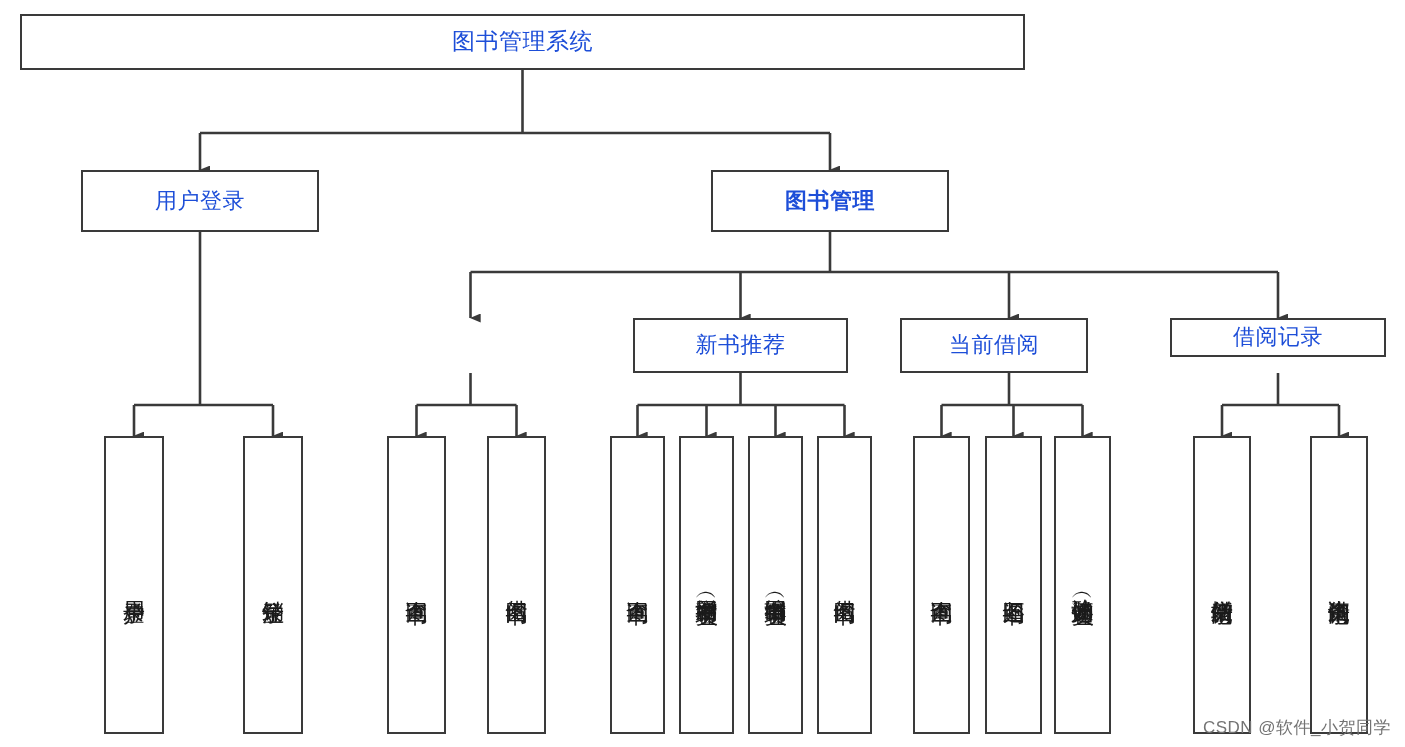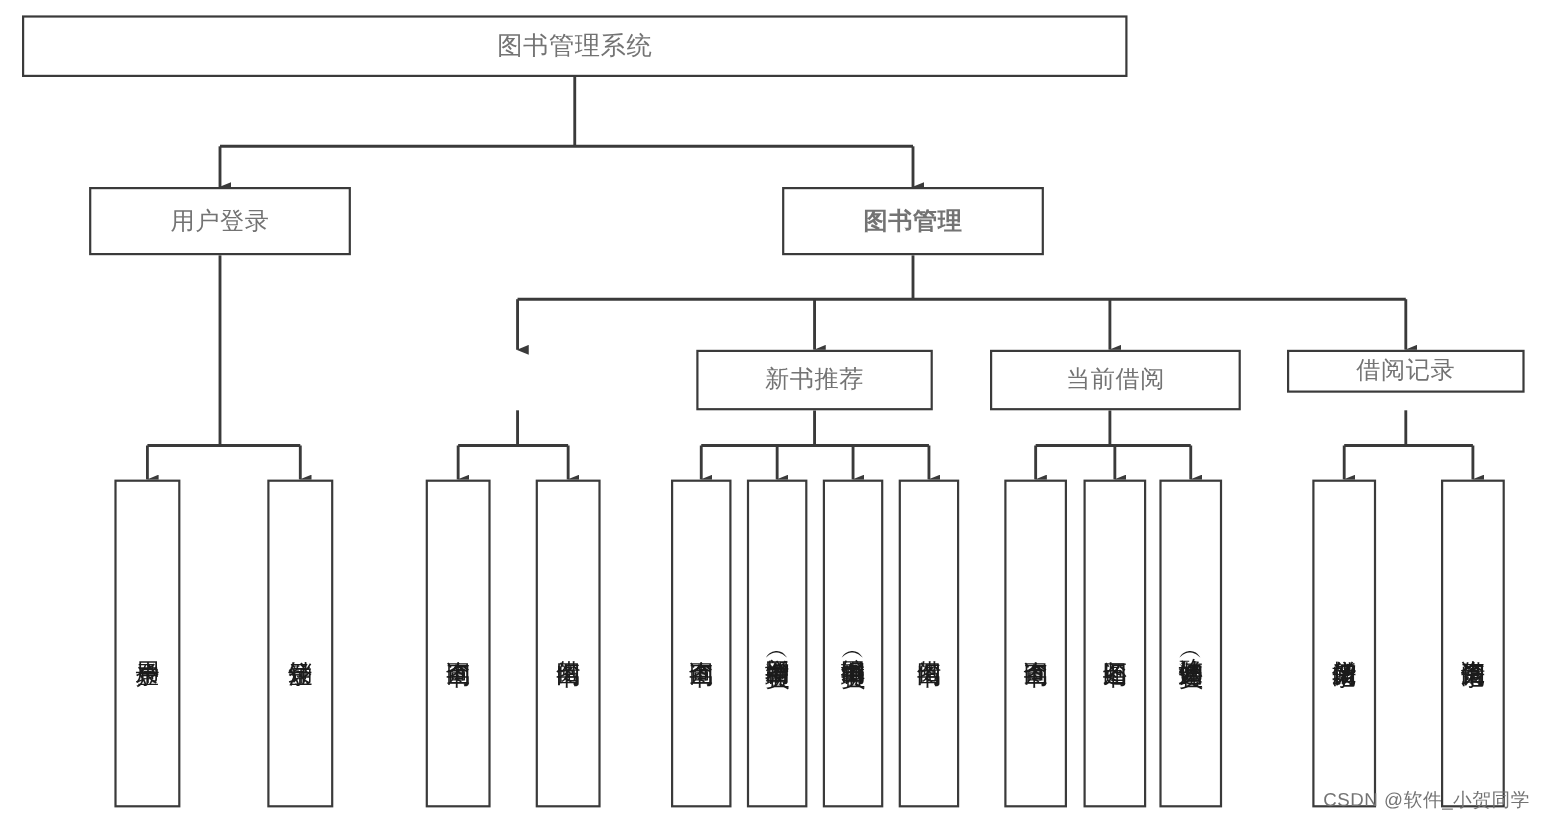--- a/index.html
+++ b/index.html
@@ -30,21 +30,21 @@
     box-sizing: border-box;
     background: #ffffff;
     border: 2.5px solid #3a3a3a;
     display: flex;
     align-items: center;
     justify-content: center;
     overflow: hidden;
   }
   .node-label-h {
     font-size: 22px;
-    color: #737373;
+    color: #1d4ed8;
     line-height: 1.2;
     letter-spacing: 0.5px;
     white-space: nowrap;
     text-align: center;
   }
   .node-label-v {
     font-size: 22px;
     color: #1b1b1b;
     line-height: 1.28;
     letter-spacing: 1px;
@@ -122,21 +122,21 @@
   <div class="node-box" style="left: 81px; top: 170px; width: 238px; height: 62px;">
     <span class="node-label-h">用户登录</span>
   </div>
   <div class="node-box" style="left: 711px; top: 170px; width: 238px; height: 62px; font-weight: bold;">
     <span class="node-label-h">图书管理</span>
   </div>
 
   <div class="node-box" style="left: 633px; top: 318px; width: 215px; height: 55px;">
     <span class="node-label-h">新书推荐</span>
   </div>
-  <div class="node-box" style="left: 900px; top: 318px; width: 228px; height: 55px;">
+  <div class="node-box" style="left: 900px; top: 318px; width: 188px; height: 55px;">
     <span class="node-label-h">当前借阅</span>
   </div>
   <div class="node-box" style="left: 1170px; top: 318px; width: 216px; height: 39px;">
     <span class="node-label-h">借阅记录</span>
   </div>
 
   <div class="node-box" style="left: 104px; top: 436px; width: 60px; height: 298px;">
     <span class="node-label-v">用户登录</span>
   </div>
   <div class="node-box" style="left: 243px; top: 436px; width: 60px; height: 298px;">

